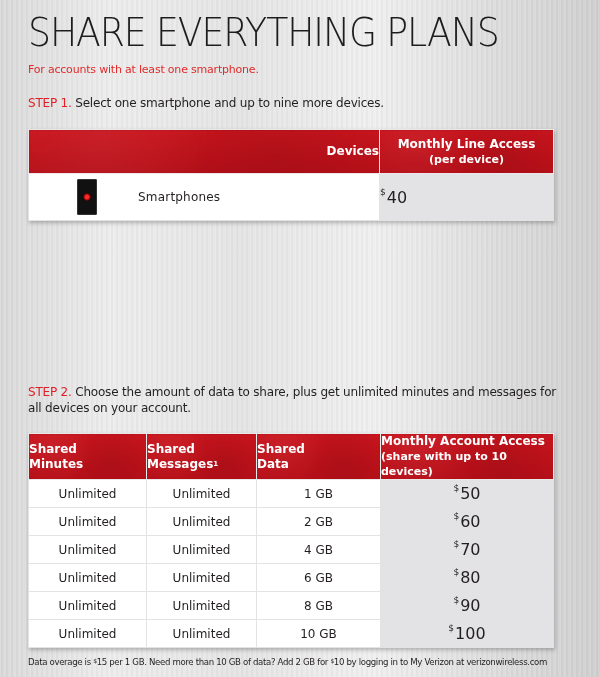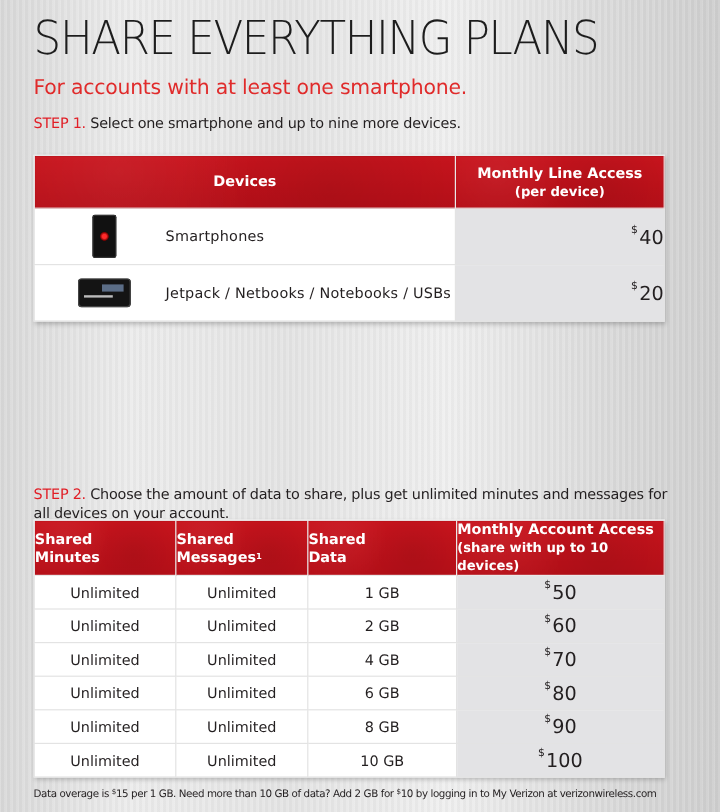--- a/index.html
+++ b/index.html
@@ -16,48 +16,48 @@
   }
   .title {
     position: absolute; left: 28px; top: 10px;
     font-family: "DejaVu Sans", sans-serif; font-weight: 300;
     font-size: 39px; letter-spacing: -1.2px; color: #1d1d1d;
     transform: scaleX(0.93); transform-origin: left top;
     white-space: nowrap; margin: 0;
   }
   .subtitle {
     position: absolute; left: 28px; top: 63px; margin: 0;
-    font-size: 17px; color: #e02b2b; letter-spacing: -0.2px; white-space: nowrap;
+    font-size: 11px; color: #e02b2b; letter-spacing: -0.2px; white-space: nowrap;
   }
   .step {
     position: absolute; left: 28px; margin: 0; font-size: 12px; color: #231f20; line-height: 16px;
     letter-spacing: -0.2px;
   }
   .step .step-num { color: #e11e26; font-weight: normal; }
   .step1 { top: 95px; }
-  .step2 { top: 404px; width: 540px; }
+  .step2 { top: 384px; width: 540px; }
 
   table { border-collapse: collapse; position: absolute; left: 28px; width: 525px;
     box-shadow: 1px 2px 4px rgba(0,0,0,0.25); background: #fff; table-layout: fixed; }
   th {
     background: #c0111b;
     background-image: radial-gradient(circle at 20% 30%, rgba(255,255,255,0.05), transparent 40%),
                       radial-gradient(circle at 70% 60%, rgba(0,0,0,0.08), transparent 50%),
                       linear-gradient(180deg, #c8141d, #b60f18);
     color: #fff; font-weight: bold; font-size: 12px; line-height: 15px;
     border: 1px solid #e9e9e9; padding: 0;
   }
   th .sub { font-weight: bold; font-size: 11px; display: block; }
   td { border: 1px solid #e3e3e3; padding: 0; font-size: 12px; color: #231f20; }
-  td.price { background: #e3e3e5; text-align: right; font-size: 16px; }
+  td.price { background: #e3e3e5; text-align: left; font-size: 16px; }
   td.price sup { font-size: 9px; vertical-align: top; position: relative; top: -1px; margin-right: 1px; }
 
   #table1 { top: 129px; }
   #table1 th { height: 43px; }
-  #table1 th.devices-h { text-align: center; }
+  #table1 th.devices-h { text-align: right; }
   #table1 td { height: 46px; }
   #table1 td.device-cell { position: relative; margin-top: 32px; }
   .dev-img { position: absolute; top: 50%; transform: translate(-50%, -50%); left: 58px; }
   .dev-label { position: absolute; left: 109px; top: 50%; transform: translateY(-50%); white-space: nowrap; letter-spacing: 0.2px; }
 
   .smartphone { width: 20px; height: 36px; background: #111; border-radius: 2px;
     box-shadow: inset 0 0 0 1px #333; }
   .smartphone::after { content: ""; position: absolute; left: 6px; top: 14px; width: 8px; height: 8px; border-radius: 50%;
     background: radial-gradient(circle, #ff2a2a 0 30%, #7a0000 60%, transparent 70%); }
   .basicphone { width: 19px; height: 37px; background: linear-gradient(180deg, #3a3a3a, #0d0d0d); border-radius: 8px 8px 10px 10px; }
@@ -100,27 +100,20 @@
       </th>
     </tr>
   </thead>
   <tbody>
     <tr>
       <td class="device-cell">
         <span class="dev-img smartphone"></span>
         <span class="dev-label">Smartphones</span>
       </td>
       <td class="price"><sup>$</sup><span>40</span></td>
-    </tr>
-    <tr>
-      <td class="device-cell">
-        <span class="dev-img jetpack"></span>
-        <span class="dev-label">Jetpack / Netbooks / Notebooks / USBs</span>
-      </td>
-      <td class="price"><sup>$</sup><span>20</span></td>
     </tr>
   </tbody>
 </table>
 
 <p class="step step2"><span class="step-num">STEP 2.</span><span> Choose the amount of data to share, plus get unlimited minutes and messages for all devices on your account.</span></p>
 
 <table id="table2">
   <colgroup>
       <col style="width:118px">
       <col style="width:110px">

